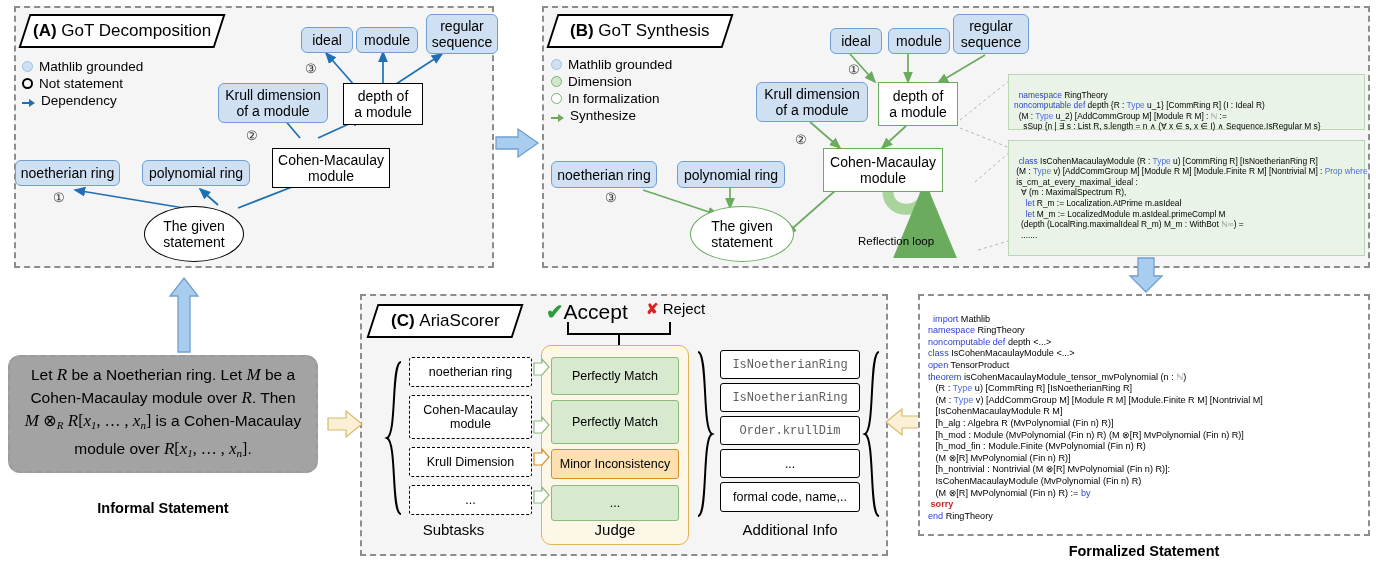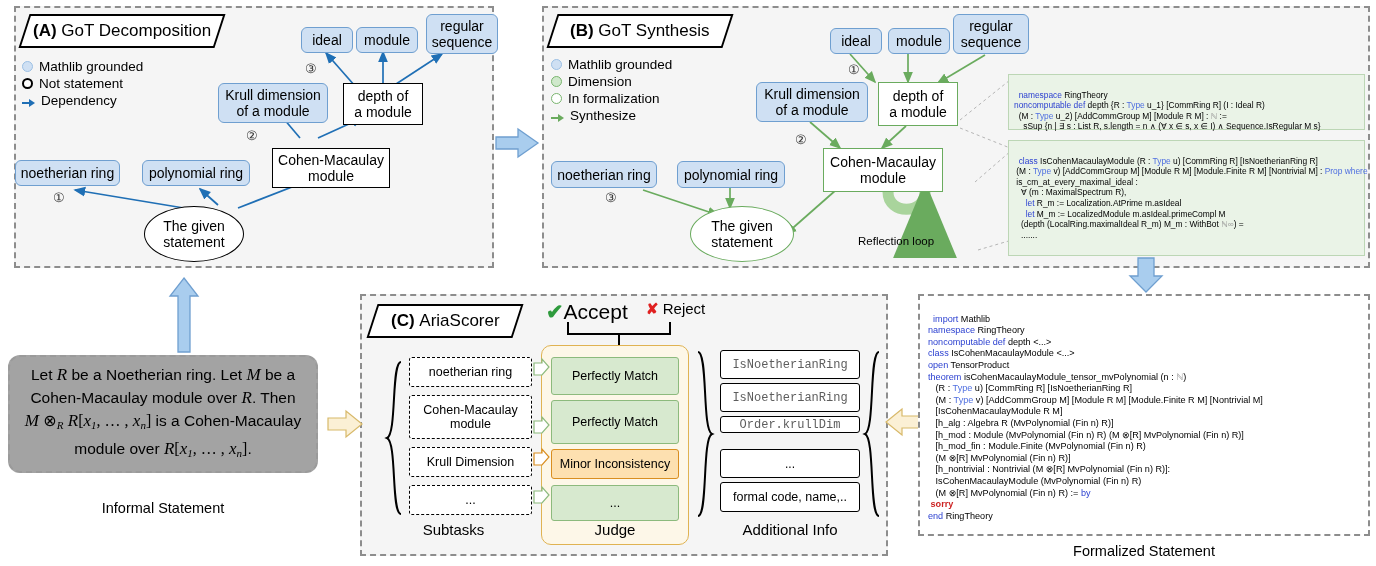--- a/index.html
+++ b/index.html
@@ -41,21 +41,21 @@
   .err{color:#cc2222;font-weight:bold;}
   .fstmt{position:absolute;background:#fff;border:2px dashed #8d8d8d;
          font-size:9.1px;line-height:11.6px;padding:6px 8px;box-sizing:border-box;white-space:pre;}
   
   .informal{position:absolute;background:#a3a3a3;border:2px dashed #9a9a9a;border-radius:12px;
             box-sizing:border-box;display:flex;align-items:center;justify-content:center;
             text-align:center;font-size:15.5px;line-height:23px;padding:8px 12px;}
   .mi{font-family:"Liberation Serif",serif;font-style:italic;font-size:17px;}
   .mr{font-family:"Liberation Serif",serif;font-size:16px;}
   .sub{font-size:11px;vertical-align:-3px;font-family:"Liberation Serif",serif;font-style:italic;}
-  .caption{position:absolute;font-weight:normal;font-size:14.5px;text-align:center;}
+  .caption{position:absolute;font-weight:bold;font-size:14.5px;text-align:center;}
   
   .cbox{position:absolute;box-sizing:border-box;display:flex;align-items:center;
         justify-content:center;text-align:center;font-size:12.5px;line-height:14px;}
   .c-dash{background:#fff;border:1.6px dashed #000;border-radius:3px;}
   .c-green{background:#d7e9cf;border:1.4px solid #8cba7d;border-radius:3px;}
   .c-orange{background:#fde0b0;border:1.6px solid #d98e20;border-radius:3px;}
   .c-mono{background:#fff;border:1.6px solid #000;border-radius:3px;
           font-family:"Liberation Mono",monospace;font-size:12px;color:#5d5d5d;}
   .judgebox{position:absolute;background:#fdf7e8;border:1.6px solid #e0b352;border-radius:10px;box-sizing:border-box;}
   .collabel{position:absolute;font-size:15px;text-align:center;}
@@ -305,21 +305,21 @@
 <div class="cbox c-green" style="left:551px;top:485px;width:128px;height:36px;">
     <span>...</span>
   </div>
 
 <div class="cbox c-mono" style="left:720px;top:350px;width:140px;height:29px;">
     <span>IsNoetherianRing</span>
   </div>
 <div class="cbox c-mono" style="left:720px;top:383px;width:140px;height:29px;">
     <span>IsNoetherianRing</span>
   </div>
-<div class="cbox c-mono" style="left:720px;top:416px;width:140px;height:17px;">
+<div class="cbox c-mono" style="left:720px;top:416px;width:140px;height:29px;">
     <span>Order.krullDim</span>
   </div>
 <div class="cbox c-mono" style="left:720px;top:449px;width:140px;height:29px;font-family:'Liberation Sans',sans-serif;color:#000;">
     <span>...</span>
   </div>
 <div class="cbox c-mono" style="left:720px;top:482px;width:140px;height:30px;font-family:'Liberation Sans',sans-serif;color:#000;font-size:12.5px;">
     <span>formal code, name,..</span>
   </div>
 
 <div class="collabel" style="left:392px;top:521px;width:123px;">Subtasks</div>

